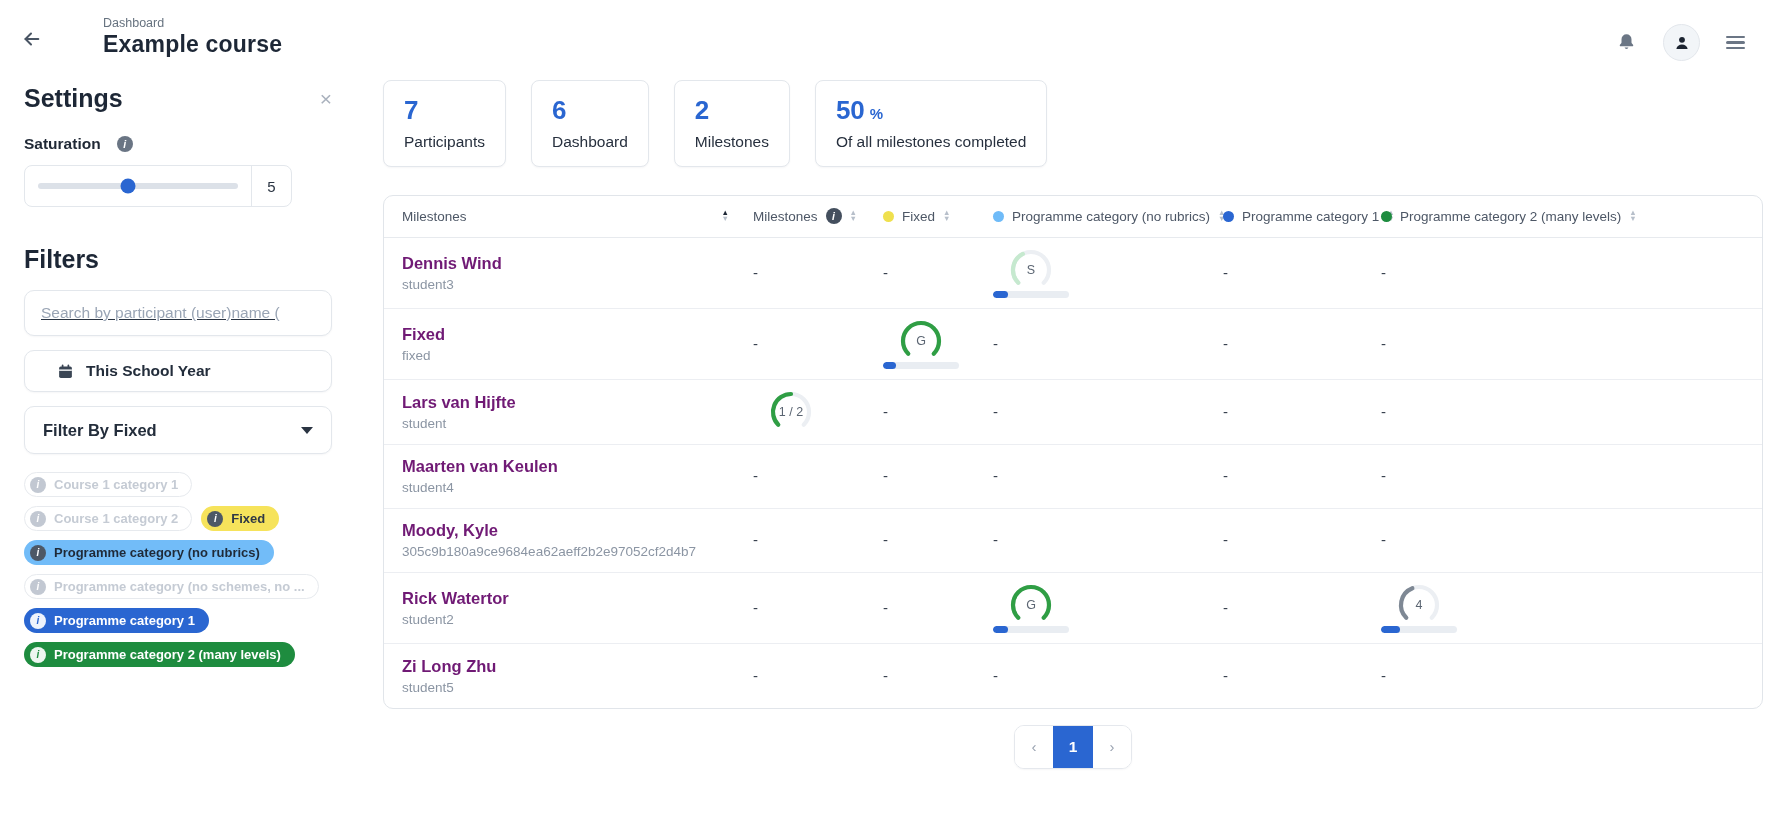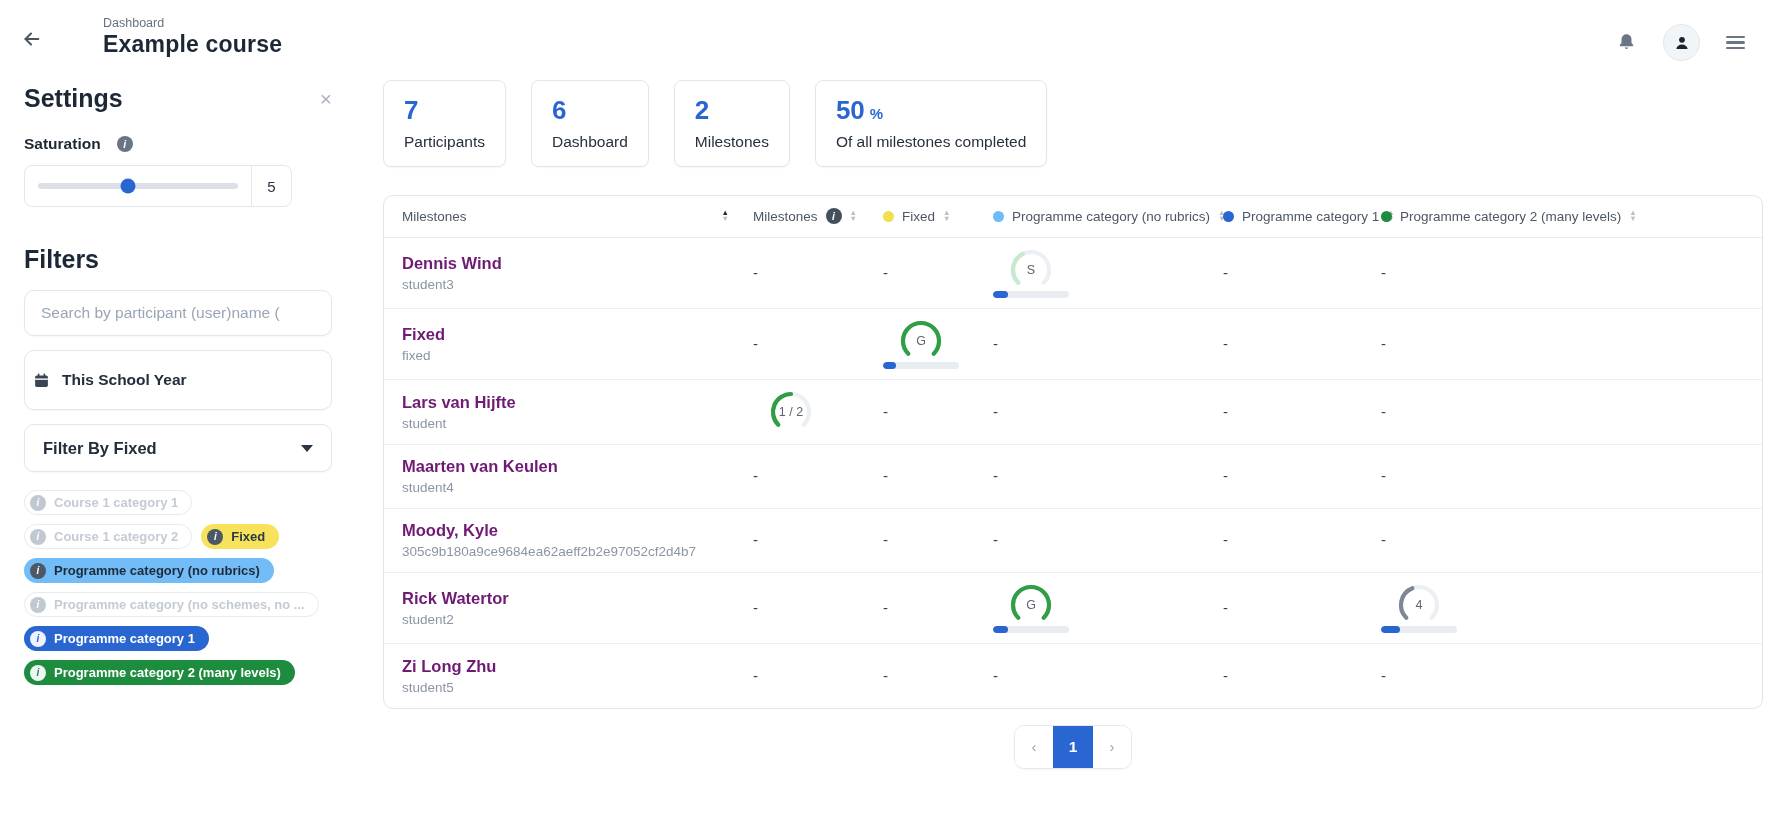--- a/index.html
+++ b/index.html
@@ -37,24 +37,24 @@
     display:flex; align-items:stretch; width:268px; background:#fff; }
   .slider-track-area { flex:1; display:flex; align-items:center; padding:0 13px; }
   .slider-track { position:relative; height:6px; border-radius:3px; background:#dce1e8; flex:1; cursor:pointer; }
   .slider-thumb { position:absolute; left:45%; top:50%; transform:translate(-50%,-50%);
     width:15px; height:15px; border-radius:50%; background:#2a66d1; cursor:grab; }
   .slider-value { width:40px; border-left:1px solid #e3e7ec; display:flex; align-items:center;
     justify-content:center; font-size:15px; color:#2a3442; }
   h2.filters-title { font-size:25px; font-weight:800; color:#1d2736; margin-top:38px; }
   .search-input { margin-top:16px; width:100%; height:46px; border:1px solid #e3e7ec; border-radius:10px;
     padding:0 16px; font-size:15.5px; color:#2a3442; outline:none; font-family:inherit;
-    box-shadow:0 1px 2px rgba(16,24,40,.04); }
+    box-shadow:0 1px 2px rgba(16,24,40,.04);text-decoration:underline; }
   .search-input::placeholder { color:#9aa5b5; }
-  .side-btn { margin-top:14px; width:100%; height:60px; border:1px solid #e3e7ec; border-radius:10px;
-    background:#fff; display:flex; align-items:center; gap:12px; padding:0 8px; cursor:pointer;
+  .side-btn { margin-top:14px; width:100%; height:42px; border:1px solid #e3e7ec; border-radius:10px;
+    background:#fff; display:flex; align-items:center; gap:12px; padding:0 32px; cursor:pointer;
     font-family:inherit; font-size:15.5px; font-weight:700; color:#232d3b;
     box-shadow:0 1px 2px rgba(16,24,40,.04); }
   .side-btn.group { height:48px; justify-content:space-between; font-size:16.5px; padding:0 18px; }
   .caret-down { width:0; height:0; border-left:6px solid transparent; border-right:6px solid transparent;
     border-top:7px solid #2a3442; }
   .chips { margin-top:18px; display:flex; flex-direction:column; gap:9px; }
   .chip-row { display:flex; gap:9px; }
   .chip { display:inline-flex; align-items:center; gap:8px; padding:3px 13px 3px 5px;
     border-radius:999px; font-size:13px; font-weight:700; cursor:pointer; border:1px solid transparent;
     white-space:nowrap; height:25px; }

